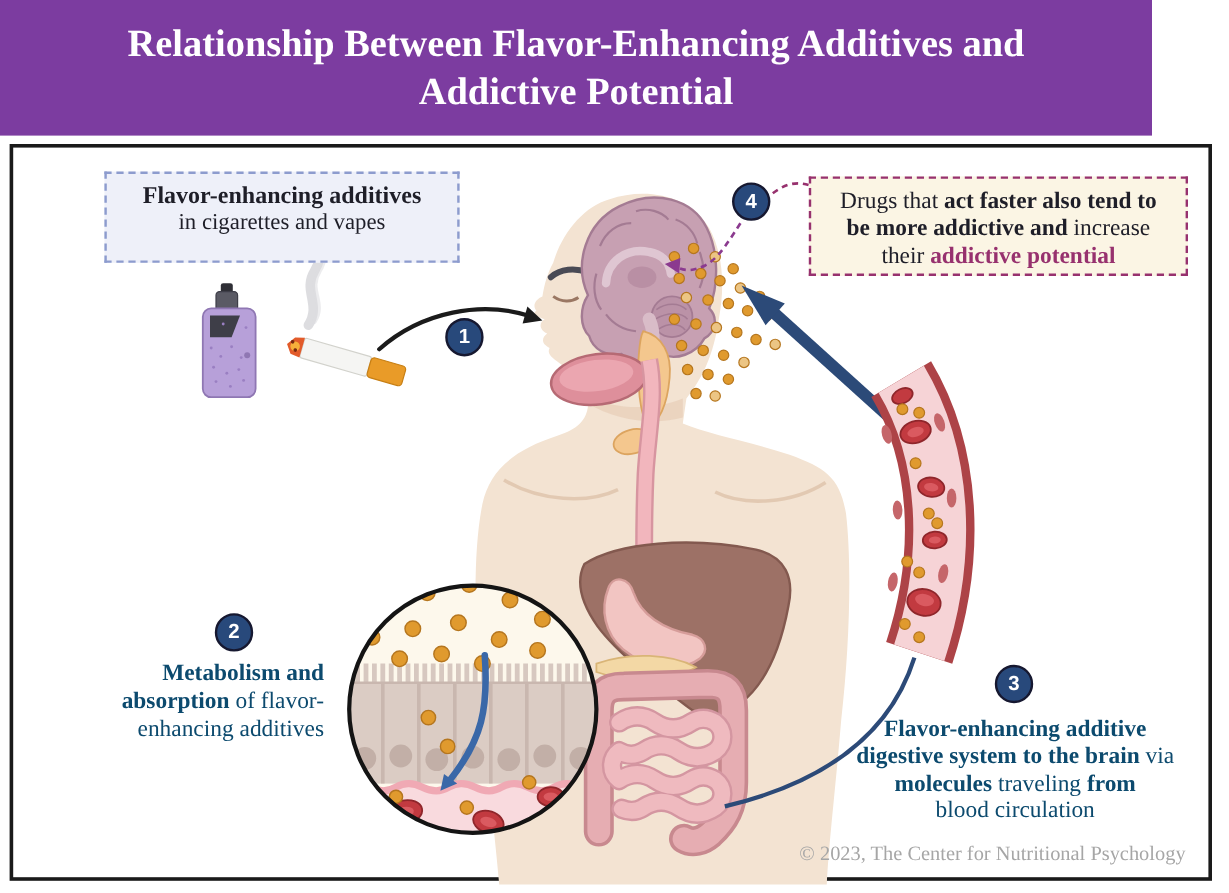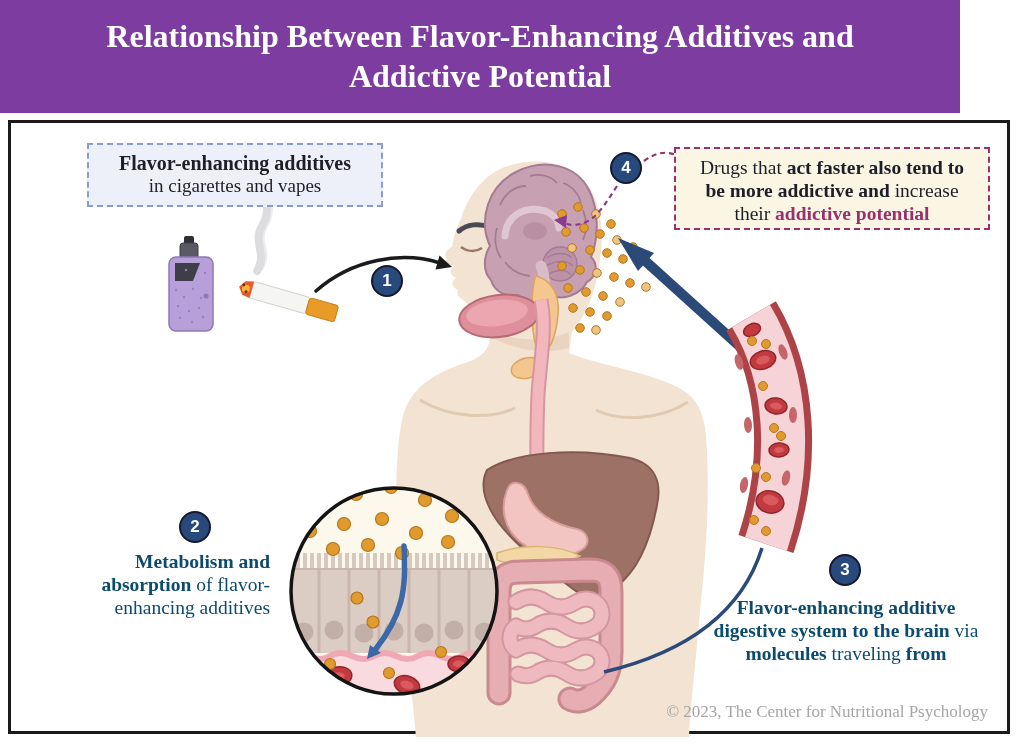--- a/index.html
+++ b/index.html
@@ -6,21 +6,21 @@
   body{width:1024px;height:744px;position:relative;background:#ffffff;
        font-family:"Liberation Serif", serif;overflow:hidden;}
   .header{position:absolute;left:0;top:0;width:960px;height:113px;background:#7c3ca0;
           display:flex;flex-direction:column;align-items:center;justify-content:center;}
   .header .t{color:#fff;font-weight:bold;font-size:32px;line-height:1.22;text-align:center;}
   .panel{position:absolute;left:8px;top:120px;width:1002px;height:614px;
          border:3px solid #1a1a1a;background:#fff;box-sizing:border-box;z-index:0;}
   #art{position:absolute;left:0;top:0;z-index:1;}
   .overlay{position:absolute;z-index:2;}
   .box{box-sizing:border-box;text-align:center;color:#1e1e28;}
-  .box-additives{left:87px;top:143px;width:296px;height:64px;background:#eef0f9;
+  .box-additives{left:87px;top:143px;width:296px;height:76px;background:#eef0f9;
                  border:2px dashed #8d9cce;padding-top:7px;}
   .box-additives .b{font-weight:bold;font-size:20px;line-height:1.15;}
   .box-additives .r{font-size:19px;line-height:1.15;}
   .box-drugs{left:674px;top:147px;width:316px;height:83px;background:#fbf5e4;
              border:2px dashed #97316e;padding-top:7px;font-size:19.5px;line-height:1.18;}
   .box-drugs .b{font-weight:bold;}
   .box-drugs .hl{font-weight:bold;color:#97316e;}
   .step{width:32px;height:32px;border-radius:50%;background:#28497b;border:2.5px solid #161830;
         color:#fff;font-family:"Liberation Sans",sans-serif;font-weight:bold;font-size:17px;
         display:flex;align-items:center;justify-content:center;box-sizing:border-box;}
@@ -315,15 +315,16 @@
 <div class="overlay lbl lbl-metabolism">
   <div class="b">Metabolism and</div>
   <div><span class="b">absorption</span><span> of flavor-</span></div>
   <div>enhancing additives</div>
 </div>
 
 <div class="overlay lbl lbl-travel">
   <div class="b">Flavor-enhancing additive</div>
   <div><span class="b">digestive system to the brain</span><span> via</span></div>
   <div><span class="b">molecules</span><span> traveling </span><span class="b">from</span></div>
+  <div>blood circulation</div>
 </div>
 
 <div class="overlay copyright">© 2023, The Center for Nutritional Psychology</div>
 
 </body></html>

